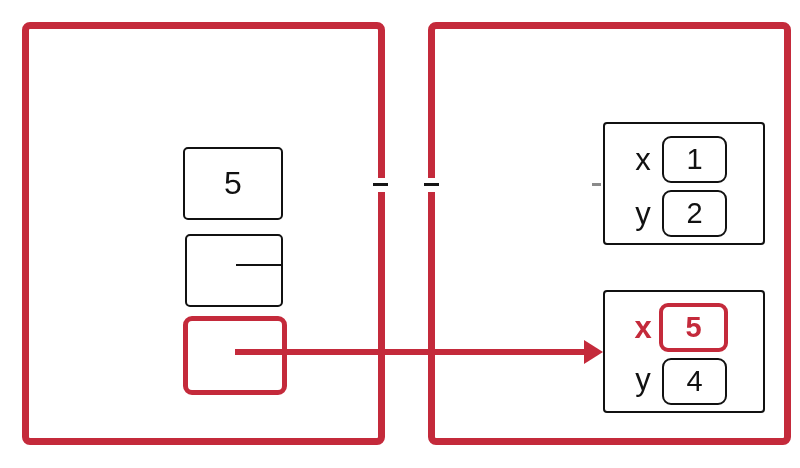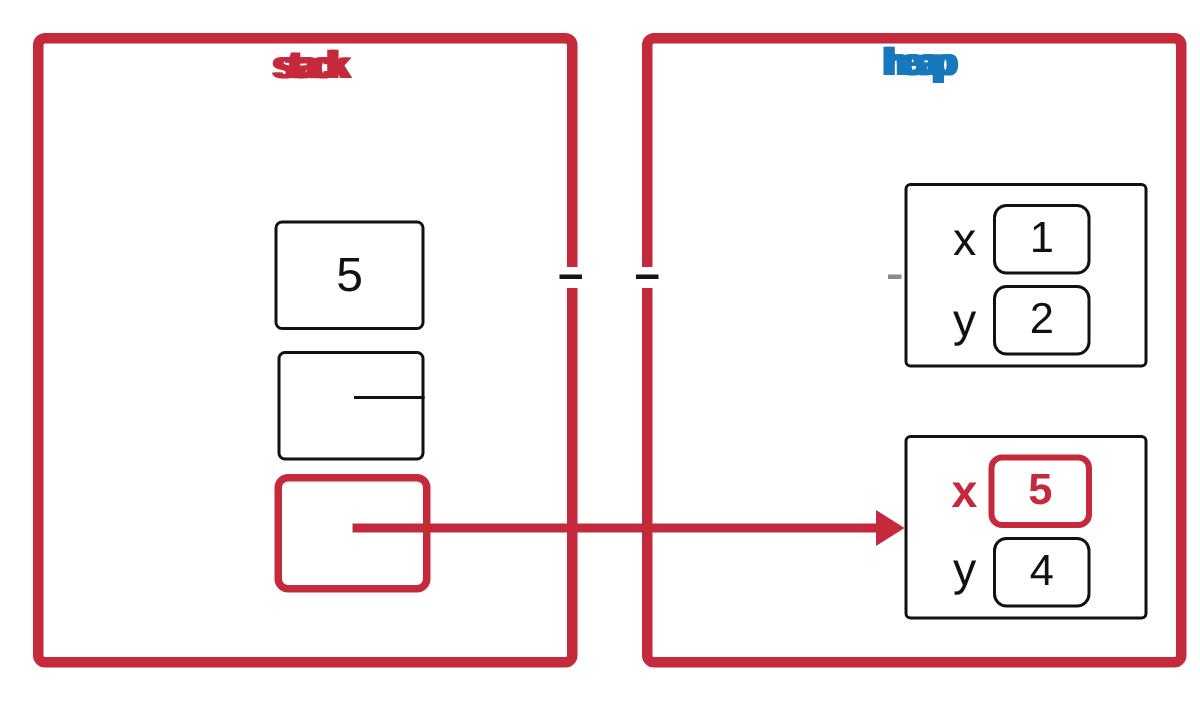--- a/index.html
+++ b/index.html
@@ -53,24 +53,22 @@
     justify-content:center; font-size:29px; color:var(--black);
   }
   .field-box.hl { border:4px solid var(--red); color:var(--red); font-weight:700; }
 </style>
 </head>
 <body>
 
 <div class="canvas">
 
   <div class="panel" style="left:22px; top:22px; width:363px; height:423px;"></div>
-  <div class="panel-title stack-title" style="left:22px; top:28px; width:363px;">stack</div>
 
   <div class="panel" style="left:428px; top:22px; width:363px; height:423px;"></div>
-  <div class="panel-title heap-title" style="left:428px; top:26px; width:363px;">heap</div>
 
   <div class="cell" style="left:183px; top:147px; width:100px; height:73px;">
     <span>5</span>
   </div>
 
   <div class="cell" style="left:185px; top:234px; width:98px; height:73px;">
     <span></span>
   </div>
   <div class="null-line" style="left:236px; top:264px; width:47px;"></div>
 

